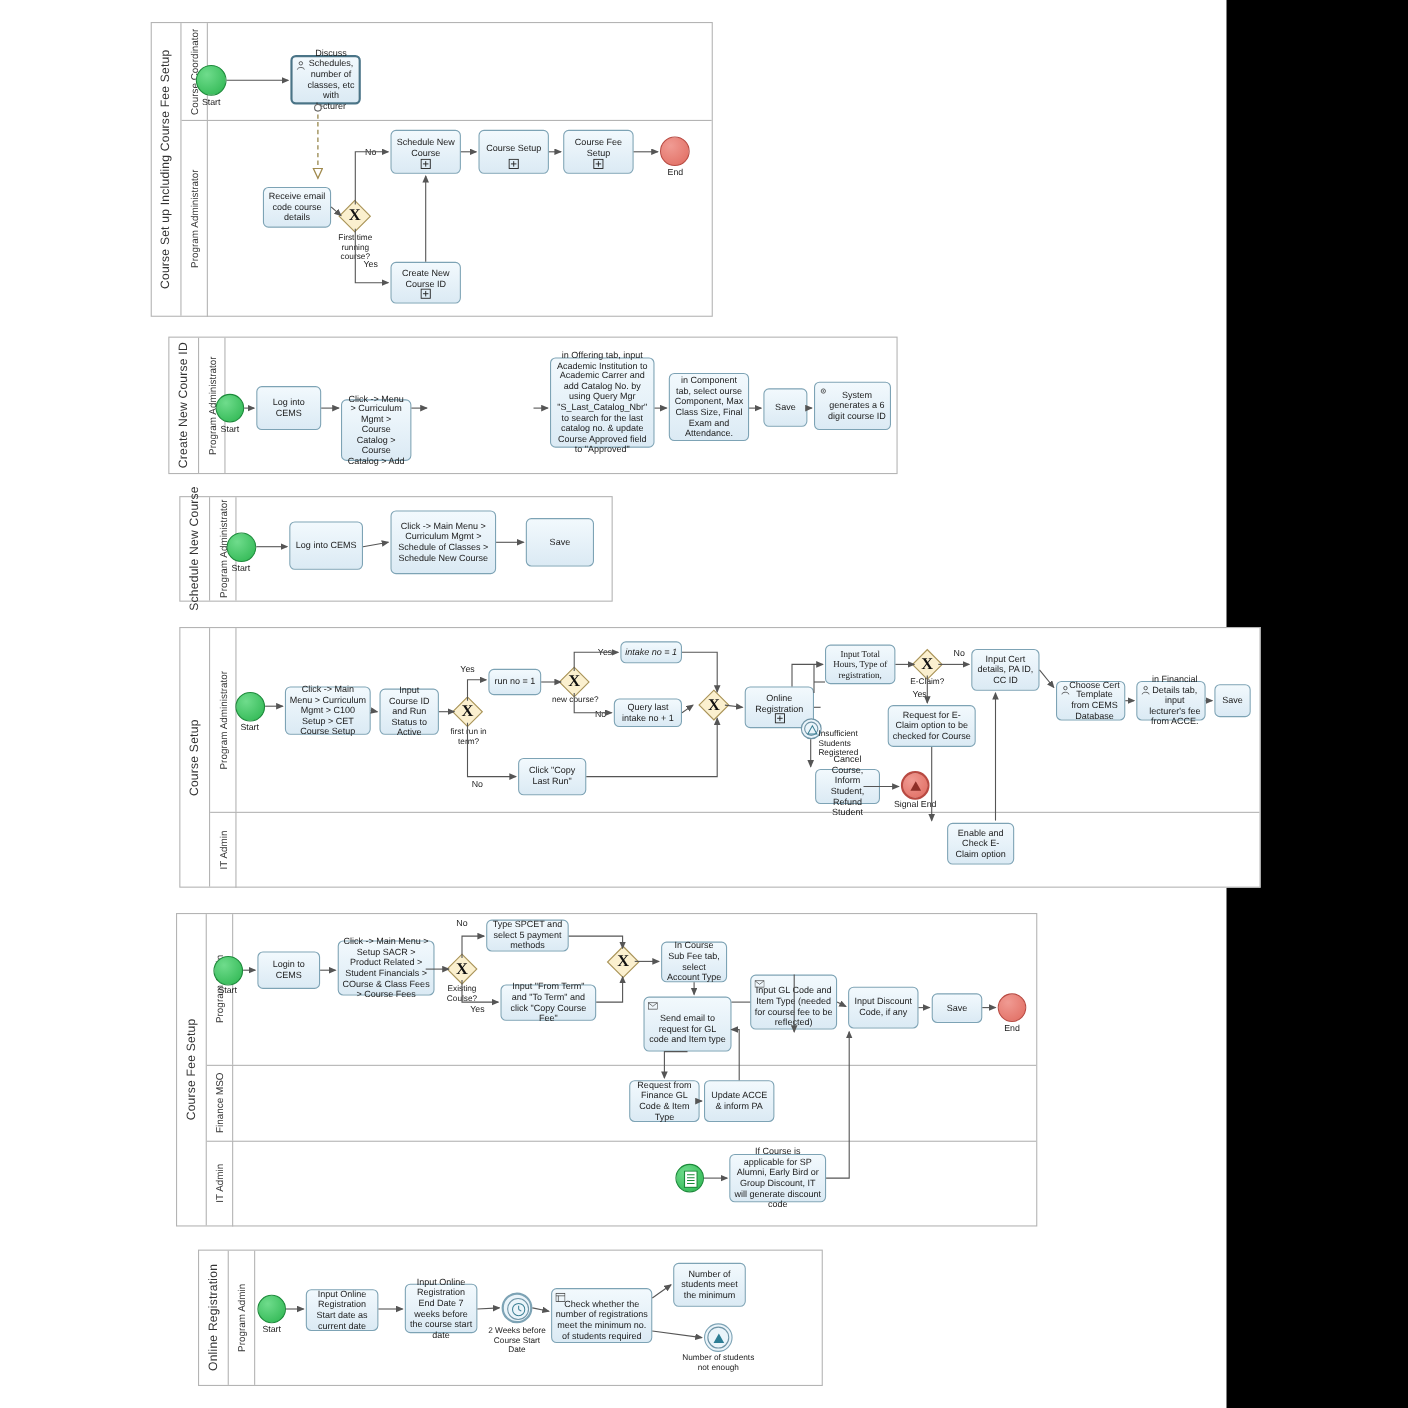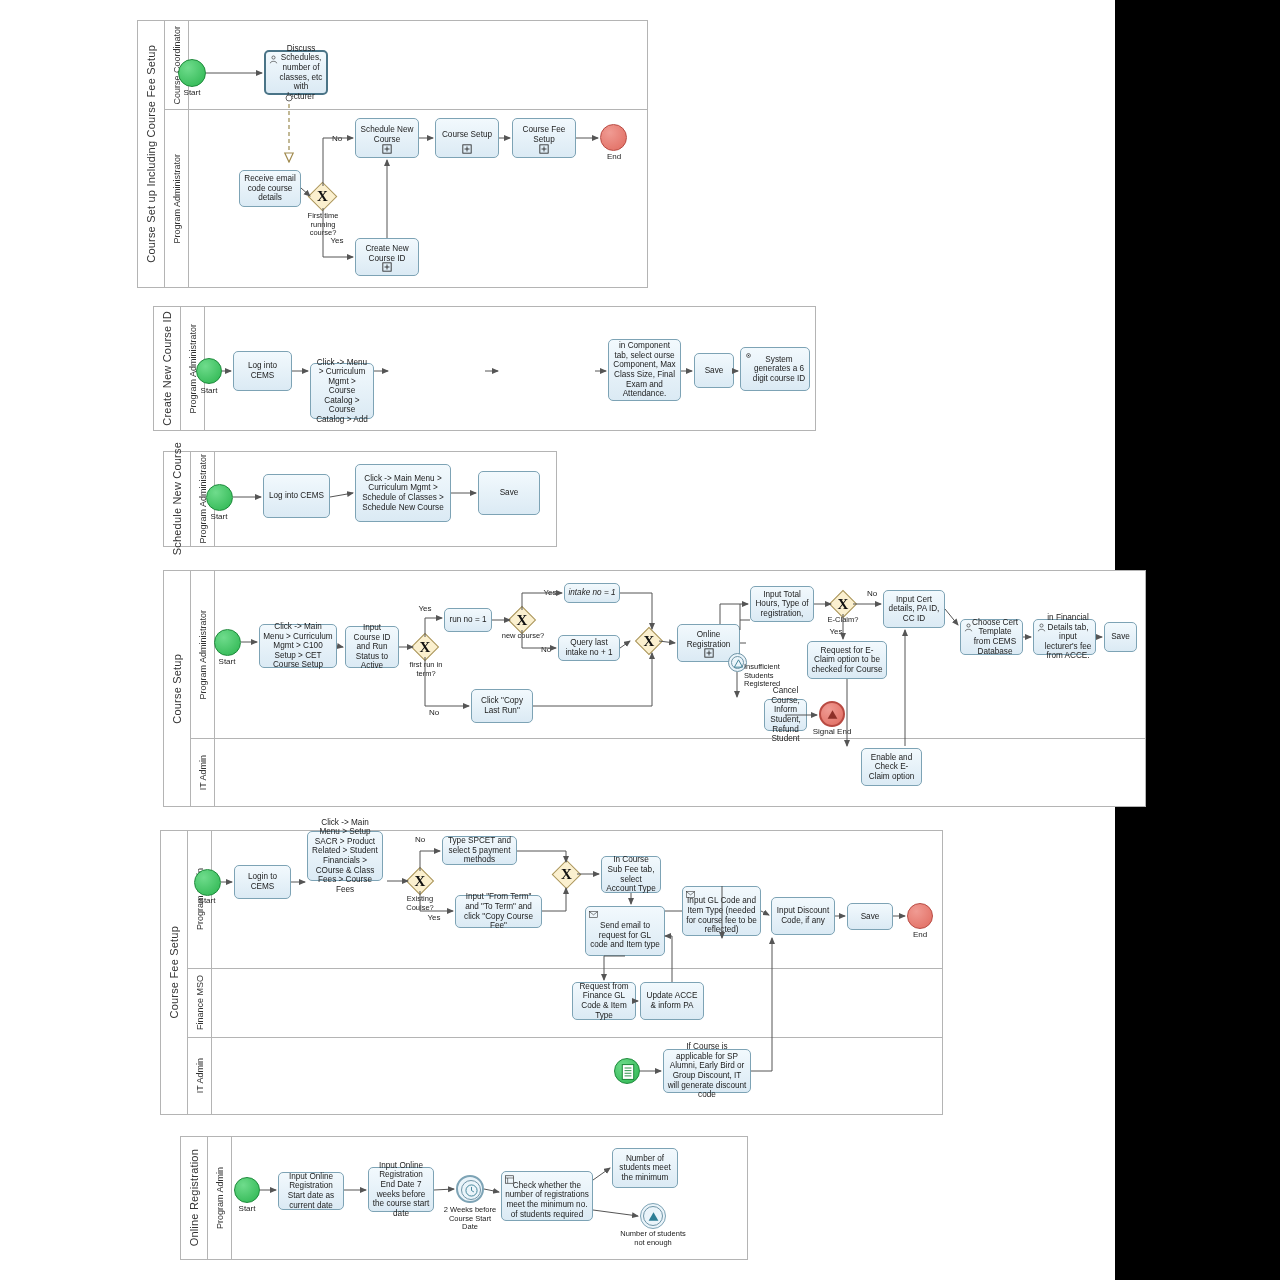--- a/index.html
+++ b/index.html
@@ -139,20 +139,23 @@
 
   <div class="event ev-start" style="left:196px;top:358px;width:26px;height:26px;"></div>
   <div class="lbl" style="left:180px;top:386px;width:58px;">Start</div>
 
   <div class="task" style="left:233px;top:351px;width:59px;height:40px;">
     <span class="txt">Log into CEMS</span>
   </div>
   <div class="task" style="left:310px;top:341px;width:64px;height:56px;margin-top:22px;">
     <span class="txt">Click -&gt; Menu &gt; Curriculum Mgmt &gt; Course Catalog &gt; Course Catalog &gt; Add</span>
   </div>
+  <div class="task" style="left:500px;top:325px;width:95px;height:82px;">
+    <span class="txt">in Offering tab, input Academic Institution to Academic Carrer and add Catalog No. by using Query Mgr "S_Last_Catalog_Nbr" to search for the last catalog no. &amp; update Course Approved field to "Approved"</span>
+  </div>
   <div class="task" style="left:608px;top:339px;width:73px;height:62px;">
     <span class="txt">in Component tab, select ourse Component, Max Class Size, Final Exam and Attendance.</span>
   </div>
   <div class="task" style="left:694px;top:353px;width:40px;height:35px;">
     <span class="txt">Save</span>
   </div>
   <div class="task" style="left:740px;top:347px;width:70px;height:44px;">
     <svg class="icon-tl" viewBox="0 0 12 12">
         <circle cx="6" cy="6" r="2.6" fill="none" stroke="#333" stroke-width="0.9"></circle>
         <circle cx="6" cy="6" r="0.9" fill="#333"></circle>
@@ -244,31 +247,31 @@
   </div>
 
   <div class="event ev-boundary" style="left:728px;top:653px;width:19px;height:19px;">
     <div class="ring" style="left:2px;top:2px;width:13px;height:13px;"></div>
     <svg style="position:absolute;left:4px;top:4px;width:11px;height:11px;" viewBox="0 0 12 12">
         <polygon points="6,2 10.5,10 1.5,10" fill="none" stroke="#3b7f94" stroke-width="1"></polygon>
       </svg>
   </div>
   <div class="lbl small" style="left:744px;top:663px;width:52px;text-align:left;">Insufficient Students Registered</div>
 
-  <div class="task" style="left:764px;top:699px;width:43px;height:32px;">
+  <div class="task" style="left:741px;top:699px;width:59px;height:32px;">
     <span class="txt">Cancel Course, Inform Student, Refund Student</span>
   </div>
   <div class="event ev-signal-end" style="left:819px;top:701px;width:26px;height:26px;">
     <svg style="width:13px;height:13px;" viewBox="0 0 12 12">
         <polygon points="6,2 10.5,10 1.5,10" fill="#8e2f28"></polygon>
       </svg>
   </div>
   <div class="lbl" style="left:804px;top:727px;width:56px;">Signal End</div>
 
-  <div class="task" style="left:750px;top:586px;width:64px;height:36px;">
+  <div class="task" style="left:750px;top:586px;width:64px;height:36px;font-family:Liberation Serif, serif;">
     <span class="txt">Input Total Hours, Type of registration,</span>
   </div>
 
   <div class="gw" style="left:833px;top:594px;width:20px;height:20px;"></div>
   <div class="gw-x" style="left:833px;top:594px;width:20px;height:20px;">X</div>
   <div class="lbl small" style="left:821px;top:616px;width:44px;">E-Claim?</div>
   <div class="lbl" style="left:826px;top:627px;width:20px;">Yes</div>
   <div class="lbl" style="left:862px;top:589px;width:20px;">No</div>
 
   <div class="task" style="left:807px;top:641px;width:80px;height:38px;">
@@ -314,21 +317,21 @@
         <span>IT Admin</span>
       </div>
   </div>
 
   <div class="event ev-start" style="left:194px;top:869px;width:27px;height:27px;"></div>
   <div class="lbl" style="left:178px;top:896px;width:58px;">Start</div>
 
   <div class="task" style="left:234px;top:865px;width:57px;height:34px;">
     <span class="txt">Login to CEMS</span>
   </div>
-  <div class="task" style="left:307px;top:831px;width:76px;height:50px;">
+  <div class="task" style="left:307px;top:855px;width:88px;height:50px;">
     <span class="txt">Click -&gt; Main Menu &gt; Setup SACR &gt; Product Related &gt; Student Financials &gt; COurse &amp; Class Fees &gt; Course Fees</span>
   </div>
 
   <div class="gw" style="left:410px;top:871px;width:20px;height:20px;"></div>
   <div class="gw-x" style="left:410px;top:871px;width:20px;height:20px;">X</div>
   <div class="lbl small" style="left:399px;top:895px;width:42px;">Existing Coulse?</div>
   <div class="lbl" style="left:424px;top:913px;width:20px;">Yes</div>
   <div class="lbl" style="left:410px;top:835px;width:20px;">No</div>
 
   <div class="task" style="left:442px;top:836px;width:75px;height:29px;">

